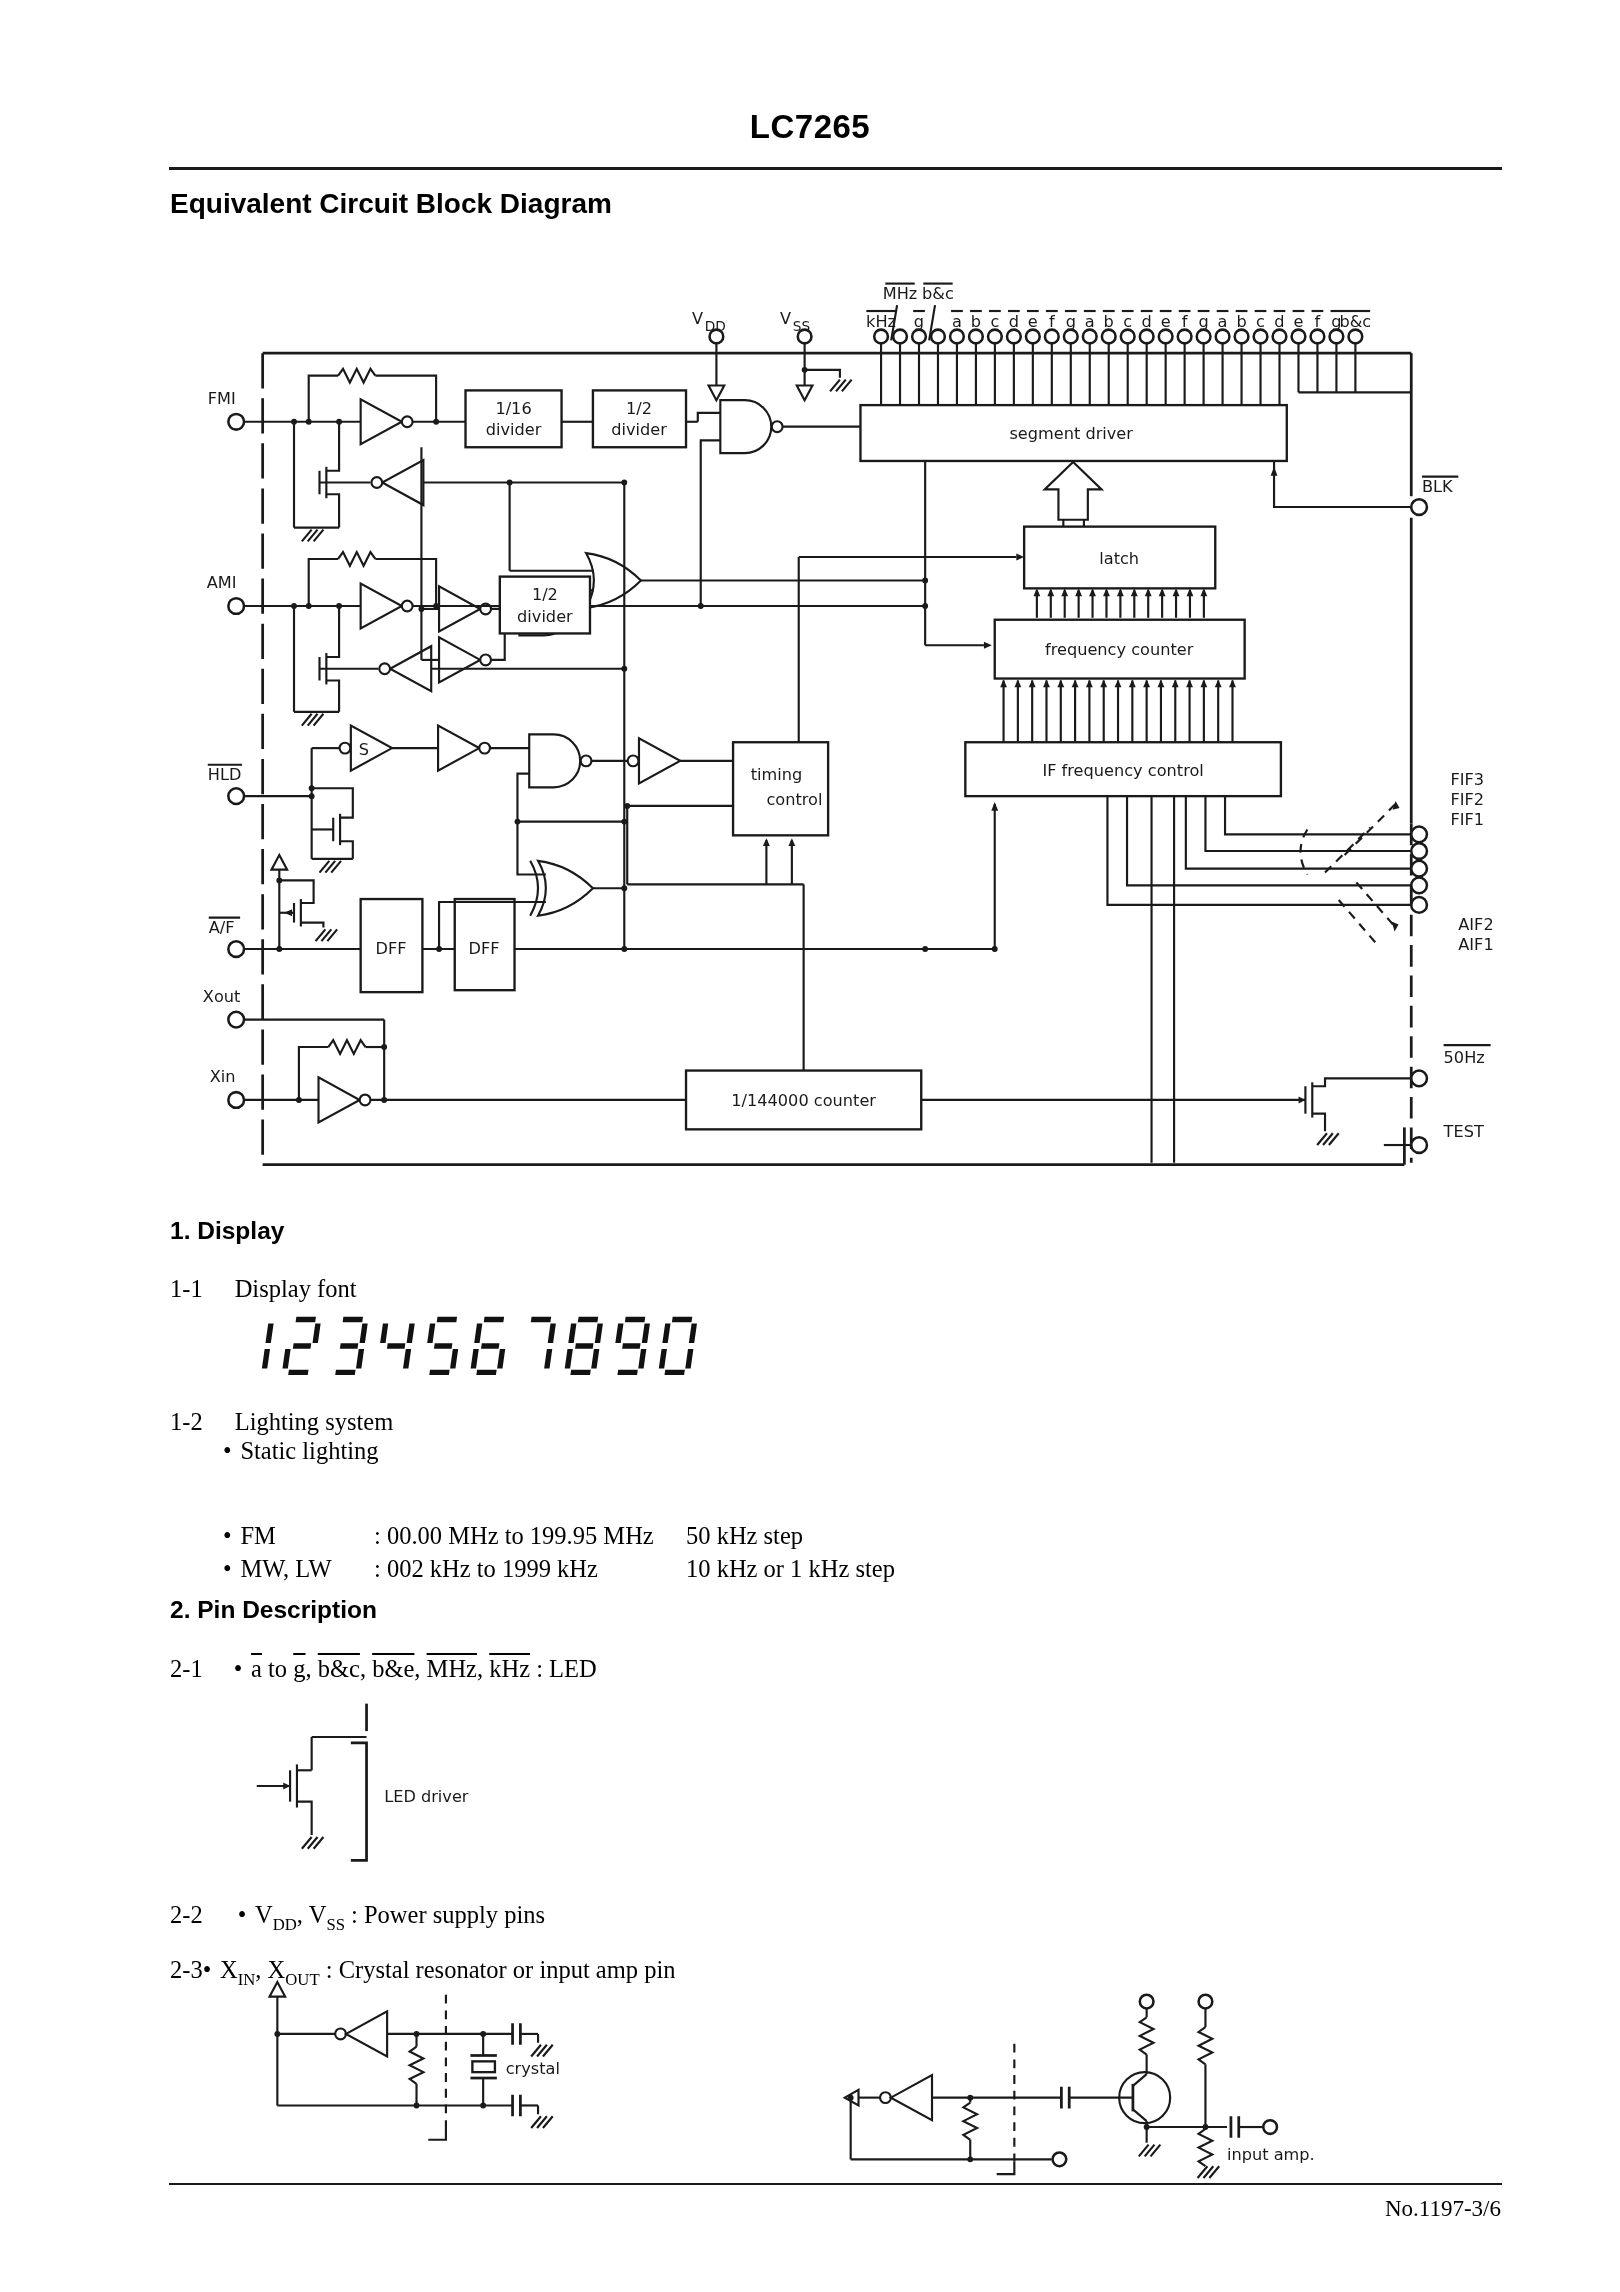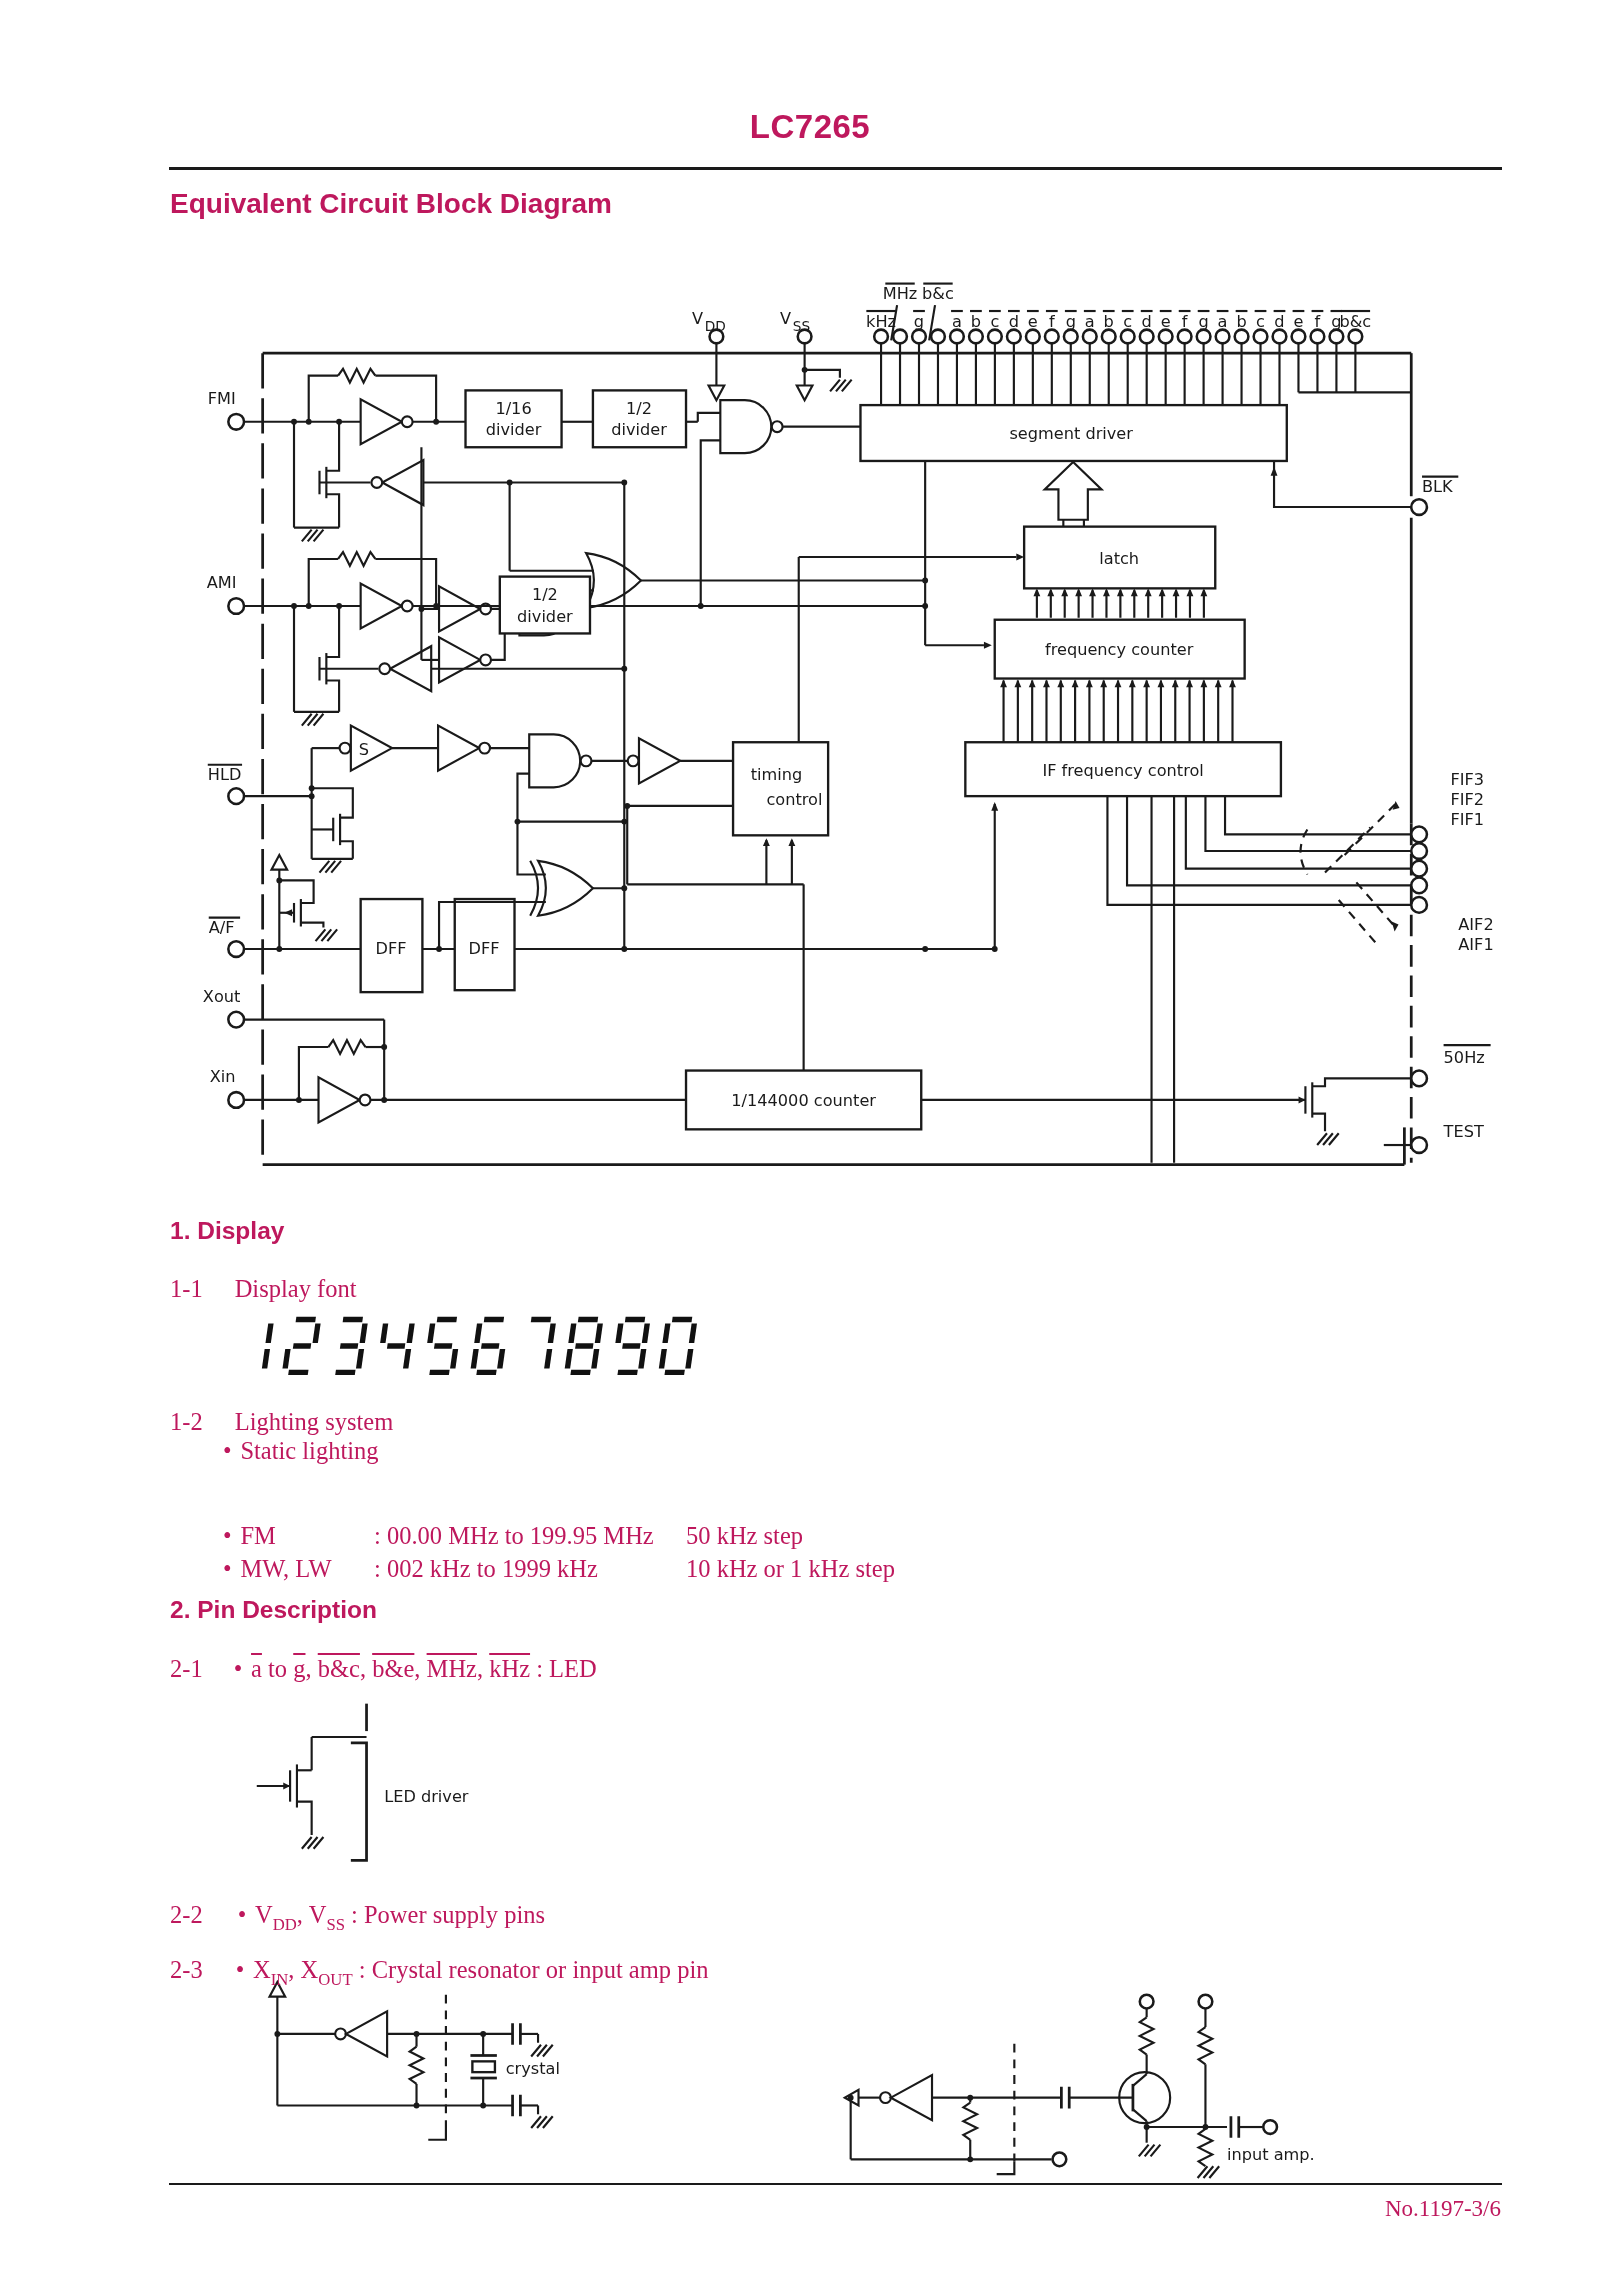--- a/index.html
+++ b/index.html
@@ -1,16 +1,16 @@
 <!DOCTYPE html>
 <html><head>
 <meta charset="utf-8">
 <style>
   html,body{margin:0;padding:0;background:#ffffff}
-  .page{position:relative;width:1620px;height:2293px;background:#fff;color:#be185d;
+  .page{position:relative;width:1620px;height:2293px;background:#fff;color:#000000;
         font-family:"Liberation Serif",serif;overflow:hidden}
   .abs{position:absolute}
   .brand{left:0;right:0;top:108px;text-align:center;
          font:bold 33px "Liberation Sans",sans-serif;letter-spacing:0.5px}
   .hrule{left:169px;width:1333px;height:2.9px;background:#1a1a1a}
   .doc-title{left:170px;top:188px;font:bold 28px "Liberation Sans",sans-serif}
   .h2{font:bold 24.5px "Liberation Sans",sans-serif}
   .bt{font-size:24.5px;white-space:nowrap}
   .ov{text-decoration:overline}
   .sub{font-size:16.7px;vertical-align:-6.9px}
@@ -733,19 +733,19 @@
 
   <div class="abs bt" style="left:170px;top:1655px">
     <span style="margin-right:31px">2-1</span><span class="bullet">•</span><span class="ov">a</span><span> to </span><span class="ov">g</span><span>, </span><span class="ov">b&amp;c</span><span>, </span><span class="ov">b&amp;e</span><span>, </span><span class="ov">MHz</span><span>, </span><span class="ov">kHz</span><span> : LED</span>
   </div>
 
   <div class="abs bt" style="left:170px;top:1901px">
     <span style="margin-right:35px">2-2</span><span class="bullet">•</span><span>V</span><span class="sub">DD</span><span>, V</span><span class="sub">SS</span><span> : Power supply pins</span>
   </div>
 
   <div class="abs bt" style="left:170px;top:1956px">
-    <span style="margin-right:33px">2-3</span><span class="bullet">•</span><span>X</span><span class="sub">IN</span><span>, X</span><span class="sub">OUT</span><span> : Crystal resonator or input amp pin</span>
+    <span style="">2-3</span><span class="bullet">•</span><span>X</span><span class="sub">IN</span><span>, X</span><span class="sub">OUT</span><span> : Crystal resonator or input amp pin</span>
   </div>
 
   <div class="abs hrule" style="top:2183px;height:2px"></div>
   <div class="abs bt" style="left:1176px;top:2196px;width:325px;text-align:right;font-size:23px">No.1197-3/6</div>
 </div>
 
 
 </body></html>

